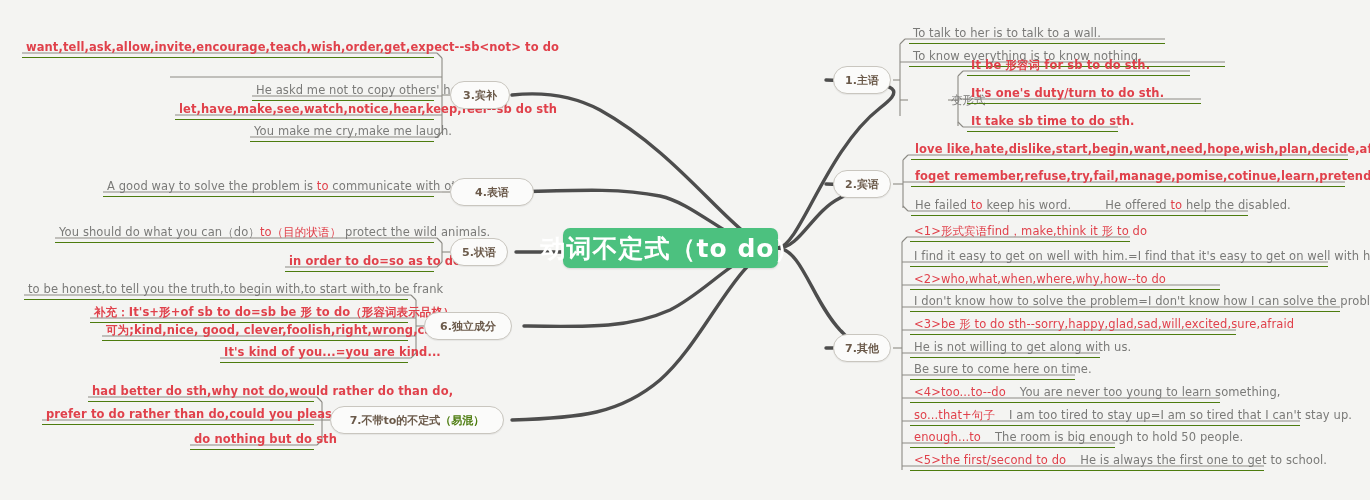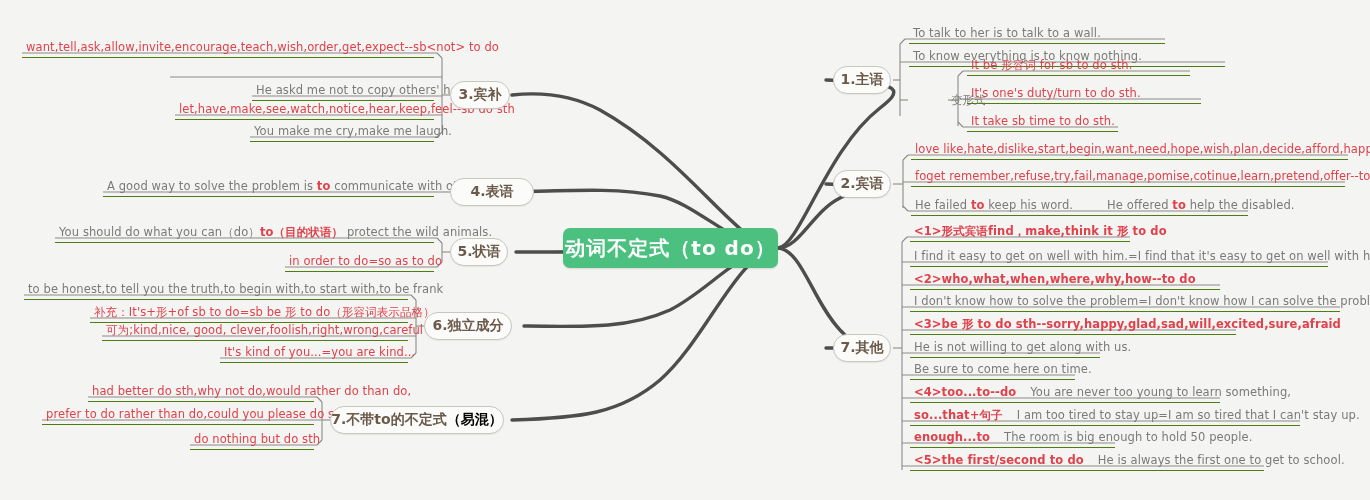--- a/index.html
+++ b/index.html
@@ -12,64 +12,64 @@
   }
   #canvas{position:absolute;left:0;top:0;width:1370px;height:500px;}
   svg.links{position:absolute;left:0;top:0;width:1370px;height:500px;pointer-events:none;}
 
   
   .central{
     position:absolute;
     background:#4cc17f;
     color:#ffffff;
     border-radius:7px;
-    font-size:20px;
+    font-size:25px;
     font-weight:bold;
     letter-spacing:1px;
     display:flex;align-items:center;justify-content:center;
     box-shadow:0 1px 2px rgba(0,0,0,.12);
     white-space:nowrap;
     z-index:5;
   }
 
   
   .node{
     position:absolute;
     background:#fbfbfa;
     border:1px solid #c9c6bf;
     border-radius:14px;
     color:#6b5a4a;
-    font-size:14px;
+    font-size:11px;
     font-weight:bold;
     display:flex;align-items:center;justify-content:center;
     white-space:nowrap;
     box-shadow:0 1px 1px rgba(0,0,0,.06);
     z-index:4;
     padding:0 8px;
     box-sizing:border-box;
   }
-  .node .red{color:#000000;}
+  .node .red{color:#4d7c0f;}
 
   
   .leaf{
     position:absolute;
     font-size:11.5px;
     line-height:16px;
     color:#7a7a78;
     border-bottom:1px solid #4d7c0f;
     white-space:nowrap;
     padding:0 4px 2px 4px;
     box-sizing:border-box;
     z-index:3;
     letter-spacing:.1px;
   }
-  .leaf.red{color:#e0414b;font-weight:normal;}
+  .leaf.red{color:#e0414b;font-weight:bold;}
   .leaf.right{text-align:right;}
   .leaf.left{text-align:left;}
-  .leaf .r{color:#e0414b;font-weight:bold;}
+  .leaf .r{color:#e0414b;font-weight:normal;}
   .leaf .g{color:#7a7a78;font-weight:normal;}
   .leaf .gap{display:inline-block;width:34px;}
   .leaf .gap-s{display:inline-block;width:14px;}
 
   
   .plain{
     position:absolute;
     font-size:11.5px;line-height:16px;
     color:#7a7a78;white-space:nowrap;z-index:3;margin-left:42px;
   }

